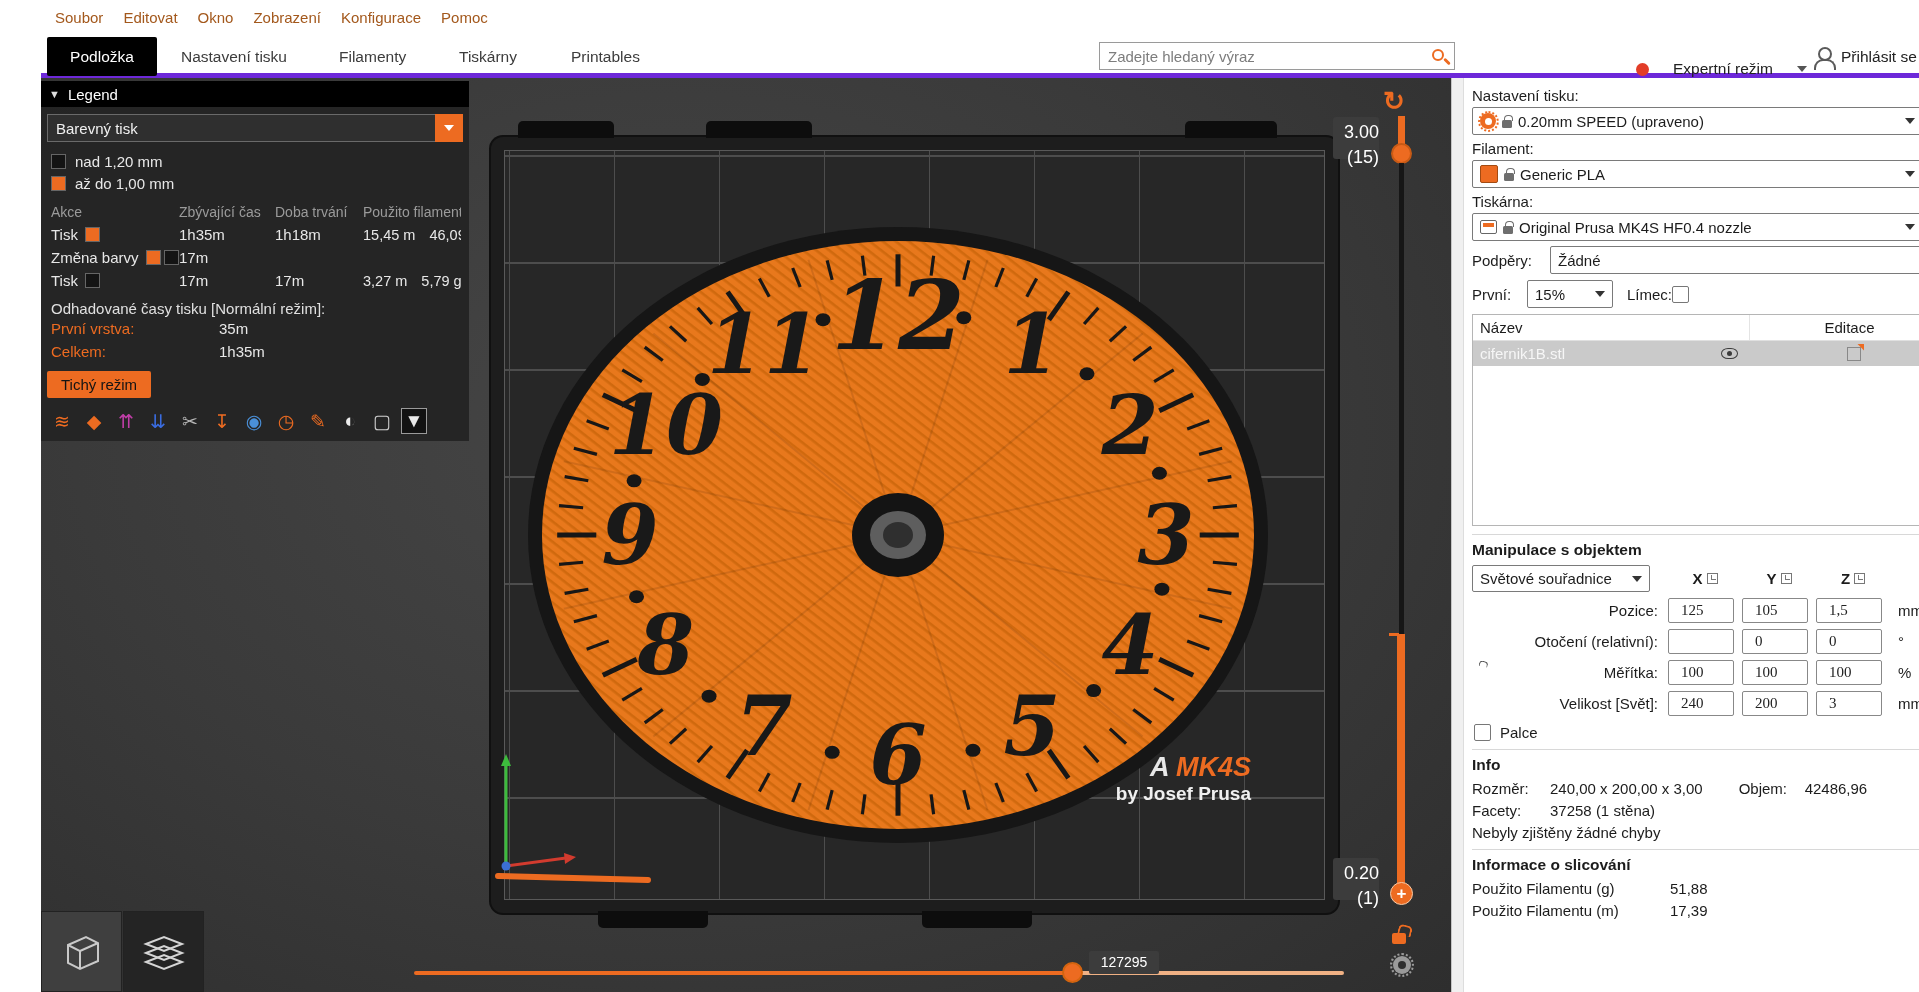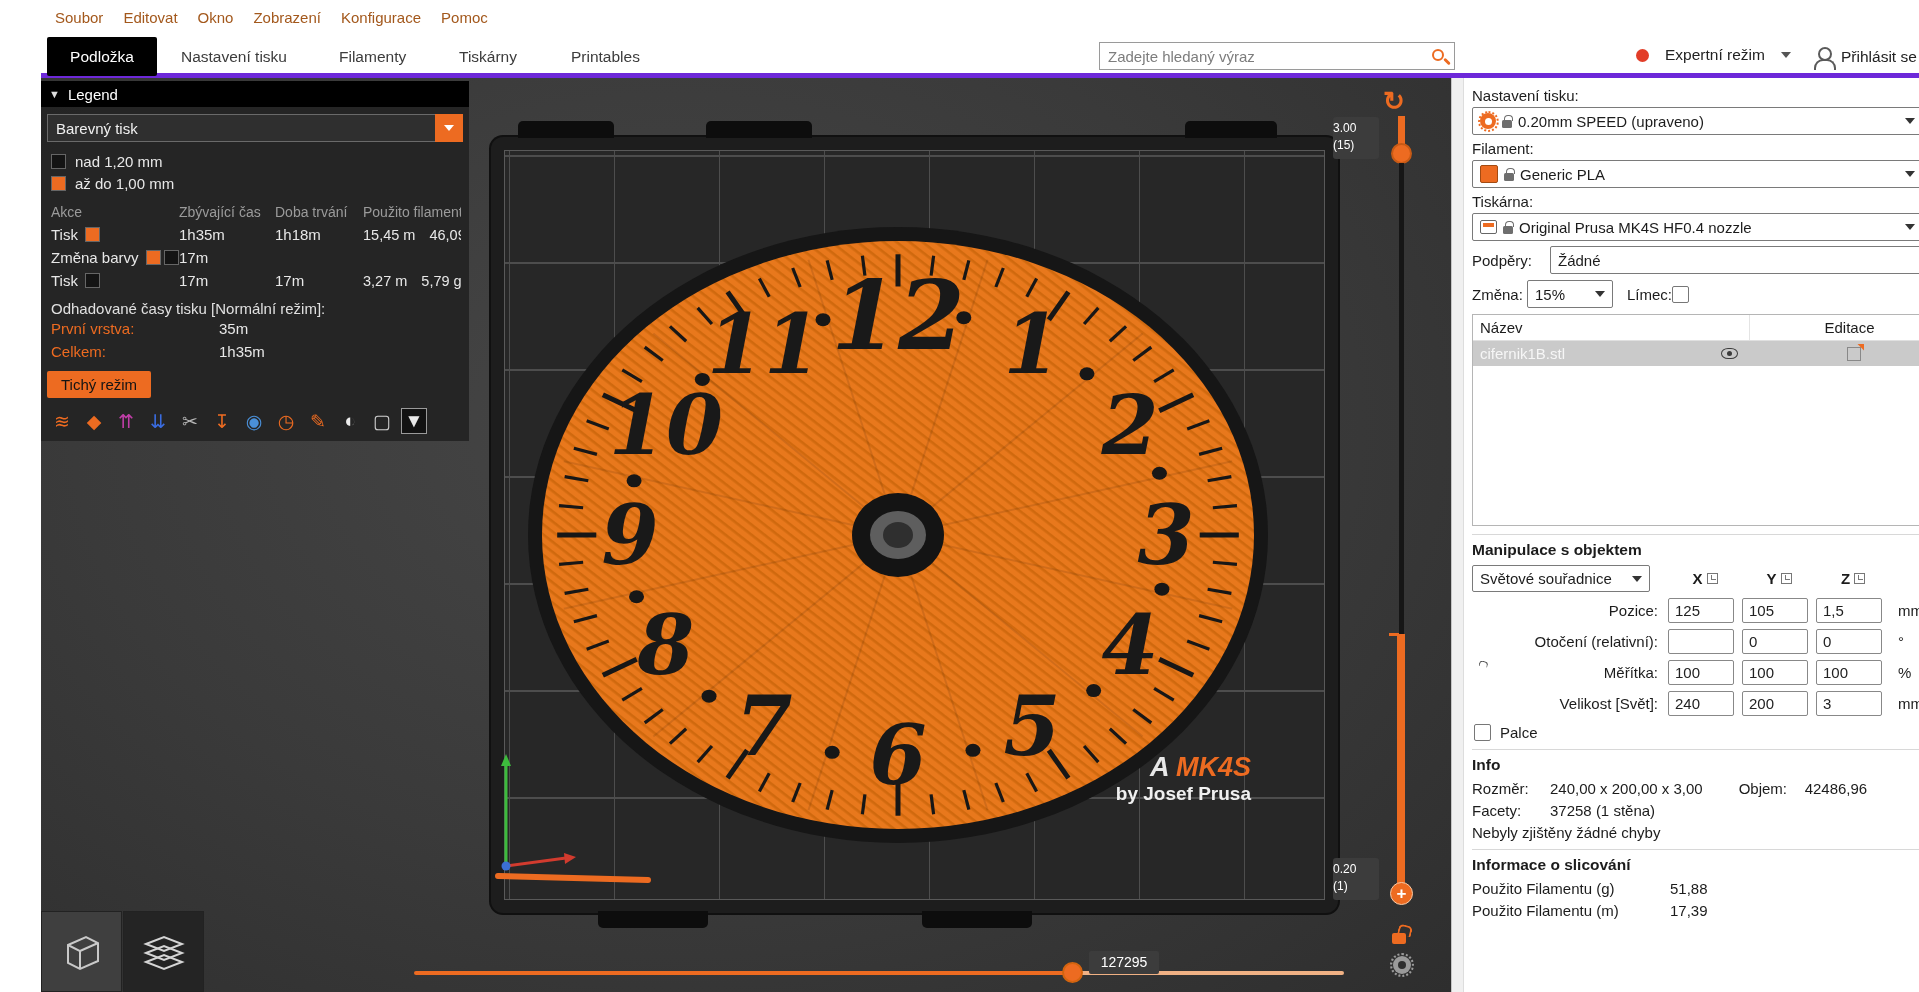--- a/index.html
+++ b/index.html
@@ -13,21 +13,21 @@
 
   
   .tabbar { position:absolute; left:0; top:34px; width:100%; height:44px; background:#fff; border-bottom:5px solid #6d28d9; }
   .tab { position:absolute; top:3px; height:39px; display:flex; align-items:center; justify-content:center; font-size:15.5px; color:#3c3c3c; padding:0 10px; }
   .tab.active { left:6px; width:110px; background:#000; color:#fff; border-radius:2px; }
   .searchbox { position:absolute; left:1058px; top:8px; width:356px; height:28px; border:1px solid #9a9a9a; background:#fff; }
   .search-input { position:absolute; inset:0; border:none; outline:none; font-size:15px; padding:0 30px 0 8px; color:#333; font-family:"Liberation Sans",sans-serif; }
   .search-input::placeholder { color:#7d7d7d; }
   .search-icon { position:absolute; right:10px; top:6px; width:12px; height:12px; border:2.5px solid #ED6B21; border-radius:50%; }
   .search-icon::after { content:''; position:absolute; left:9px; top:9px; width:8px; height:3px; background:#ED6B21; transform:rotate(45deg); border-radius:2px; }
-  .mode-area { position:absolute; left:1595px; top:8px; height:26px; display:flex; align-items:center; gap:16px;text-align:right; }
+  .mode-area { position:absolute; left:1595px; top:22px; height:26px; display:flex; align-items:center; gap:24px;text-align:right; }
   .mode-dot { width:13px; height:13px; border-radius:50%; background:#e23d28; }
   .mode-label, .login-label { font-size:15.5px; color:#222; }
   .chev { width:0; height:0; border-left:5px solid transparent; border-right:5px solid transparent; border-top:6px solid #555; }
   .login-area { position:absolute; left:1772px; top:8px; height:30px; display:flex; align-items:center; gap:7px; }
   .person-icon { width:21px; height:21px; position:relative; }
   .person-icon::before { content:''; position:absolute; left:5px; top:0; width:10px; height:10px; border:2px solid #5a5a5a; border-radius:50%; }
   .person-icon::after { content:''; position:absolute; left:1px; top:12px; width:18px; height:9px; border:2px solid #5a5a5a; border-bottom:none; border-radius:9px 9px 0 0; }
 
   
   .viewport { position:absolute; left:0; top:78px; width:1410px; height:914px; overflow:hidden;
@@ -45,21 +45,21 @@
   .mk4s-label .l2 { font-size:19px; font-weight:bold; color:#f0f0f0; }
 
   .clock-svg { position:absolute; left:471px; top:136px; }
   .clock-num { font-family:"DejaVu Serif", serif; font-weight:bold; font-style:italic; font-size:82px; fill:#191919; text-anchor:middle; dominant-baseline:central; }
   .clock-num.big { font-size:96px; }
 
   .axes-svg { position:absolute; left:441px; top:650px; }
 
   
   .reset-rot { position:absolute; left:1342px; top:10px; font-size:26px; color:#ED6B21; font-weight:bold; line-height:1; }
-  .vtooltip { position:absolute; width:46px; height:42px; background:#3c3c3c; border-radius:3px; color:#fff; font-size:12px; text-align:left; line-height:1.4; padding-top:3px; }
+  .vtooltip { position:absolute; width:46px; height:42px; background:#3c3c3c; border-radius:3px; color:#fff; font-size:18px; text-align:right; line-height:1.4; padding-top:3px; }
   .vtt-top { left:1292px; top:39px; }
   .vtt-bottom { left:1292px; top:780px; }
   .vslider-stub { position:absolute; left:1357px; top:38px; width:7px; height:30px; background:#ED6B21; }
   .vslider-handle { position:absolute; left:1350px; top:65px; width:21px; height:21px; border-radius:50%; background:#ED6B21; border:2px solid #c85a15; }
   .vslider-track-dark { position:absolute; left:1358px; top:85px; width:5px; height:471px; background:#161616; }
   .vslider-mark { position:absolute; left:1348px; top:555px; width:10px; height:3px; background:#ED6B21; }
   .vslider-track-orange { position:absolute; left:1356px; top:556px; width:8px; height:257px; background:#ED6B21; }
   .vslider-plus { position:absolute; left:1349px; top:804px; width:23px; height:23px; border-radius:50%; background:#ED6B21; color:#fff; font-size:17px; font-weight:bold; text-align:center; line-height:21px; border:1.5px solid #f5c9a6; }
   .olock { position:absolute; left:1351px; top:855px; width:14px; height:11px; background:#ED6B21; border-radius:2px; }
   .olock::before { content:''; position:absolute; width:10px; height:9px; border:2.5px solid #ED6B21; border-bottom:none; border-radius:5px 5px 0 0; top:-8px; left:6px; transform:rotate(14deg); }
@@ -137,21 +137,21 @@
   .obj-row .name { width:248px; padding-left:7px; white-space:nowrap; overflow:hidden; }
   .eye { width:17px; height:11px; border:1.7px solid #3c3c3c; border-radius:50% / 60%; position:relative; flex:0 0 auto; }
   .eye::after { content:''; position:absolute; left:4.5px; top:1.8px; width:5px; height:5px; background:#3c3c3c; border-radius:50%; }
   .edit-ic { width:14px; height:14px; border:1.6px solid #888; position:relative; margin-left:auto; margin-right:88px; flex:0 0 auto; }
   .edit-ic::after { content:''; position:absolute; right:-4px; top:-4px; width:7px; height:7px; background:#ED6B21; clip-path:polygon(0 0,100% 0,100% 100%); }
 
   .section { border-top:1px solid #d8d8d8; margin-top:8px; padding-top:6px; }
   .sec-title { font-weight:bold; font-size:15.5px; margin-bottom:6px; }
   .man-grid { display:grid; grid-template-columns:196px 74px 74px 74px 44px; align-items:center; margin-bottom:6px; position:relative; }
   .man-grid .mlabel { text-align:right; padding-right:10px; white-space:nowrap; }
-  .man-grid input { width:66px; height:25px; border:1px solid #888; border-radius:2px; padding:0 6px; font-size:15px; font-family:Liberation Sans, sans-serif; color:#222; }
+  .man-grid input { width:66px; height:25px; border:1px solid #888; border-radius:2px; padding:0 12px; font-size:15px; font-family:Liberation Serif, serif; color:#222; }
   .man-grid .unit { padding-left:8px; }
   .axhead { display:flex; align-items:center; justify-content:center; gap:4px; font-weight:bold; }
   .axicon { width:11px; height:11px; border:1.5px solid #777; position:relative; }
   .axicon::after { content:''; position:absolute; right:1px; top:1px; width:4px; height:4px; border-left:1.5px solid #777; border-bottom:1.5px solid #777; }
   .coords-combo { width:178px; height:27px; border:1px solid #7a7a7a; border-radius:2px; display:flex; align-items:center; padding:0 7px; }
   .coords-combo .chev { margin-left:auto; border-top-color:#333; }
   .row-lock { position:absolute; left:3px; top:6px; }
   .row-lock .mlock { background:#555; }
   .row-lock .mlock::before { border-color:#555; transform:translateX(2px) rotate(12deg); }
   .palce-row { display:flex; align-items:center; gap:9px; margin:8px 0 2px 2px; }
@@ -511,21 +511,21 @@
 
       <div class="inline-row">
         <span style="width:78px;">Podpěry:</span>
         <div class="combo">
           <span class="txt">Žádné</span>
           <span class="chev"></span>
         </div>
       </div>
 
       <div class="inline-row">
-        <span style="width:55px;">Změna:</span>
+        <span style="width:55px;">První:</span>
         <div class="combo small" style="width:86px;">
           <span class="txt">15%</span>
           <span class="chev"></span>
         </div>
         <span style="margin-left:14px;">Límec:</span>
         <span class="checkbox"></span>
       </div>
 
       <div class="obj-table">
         <div class="obj-head">

